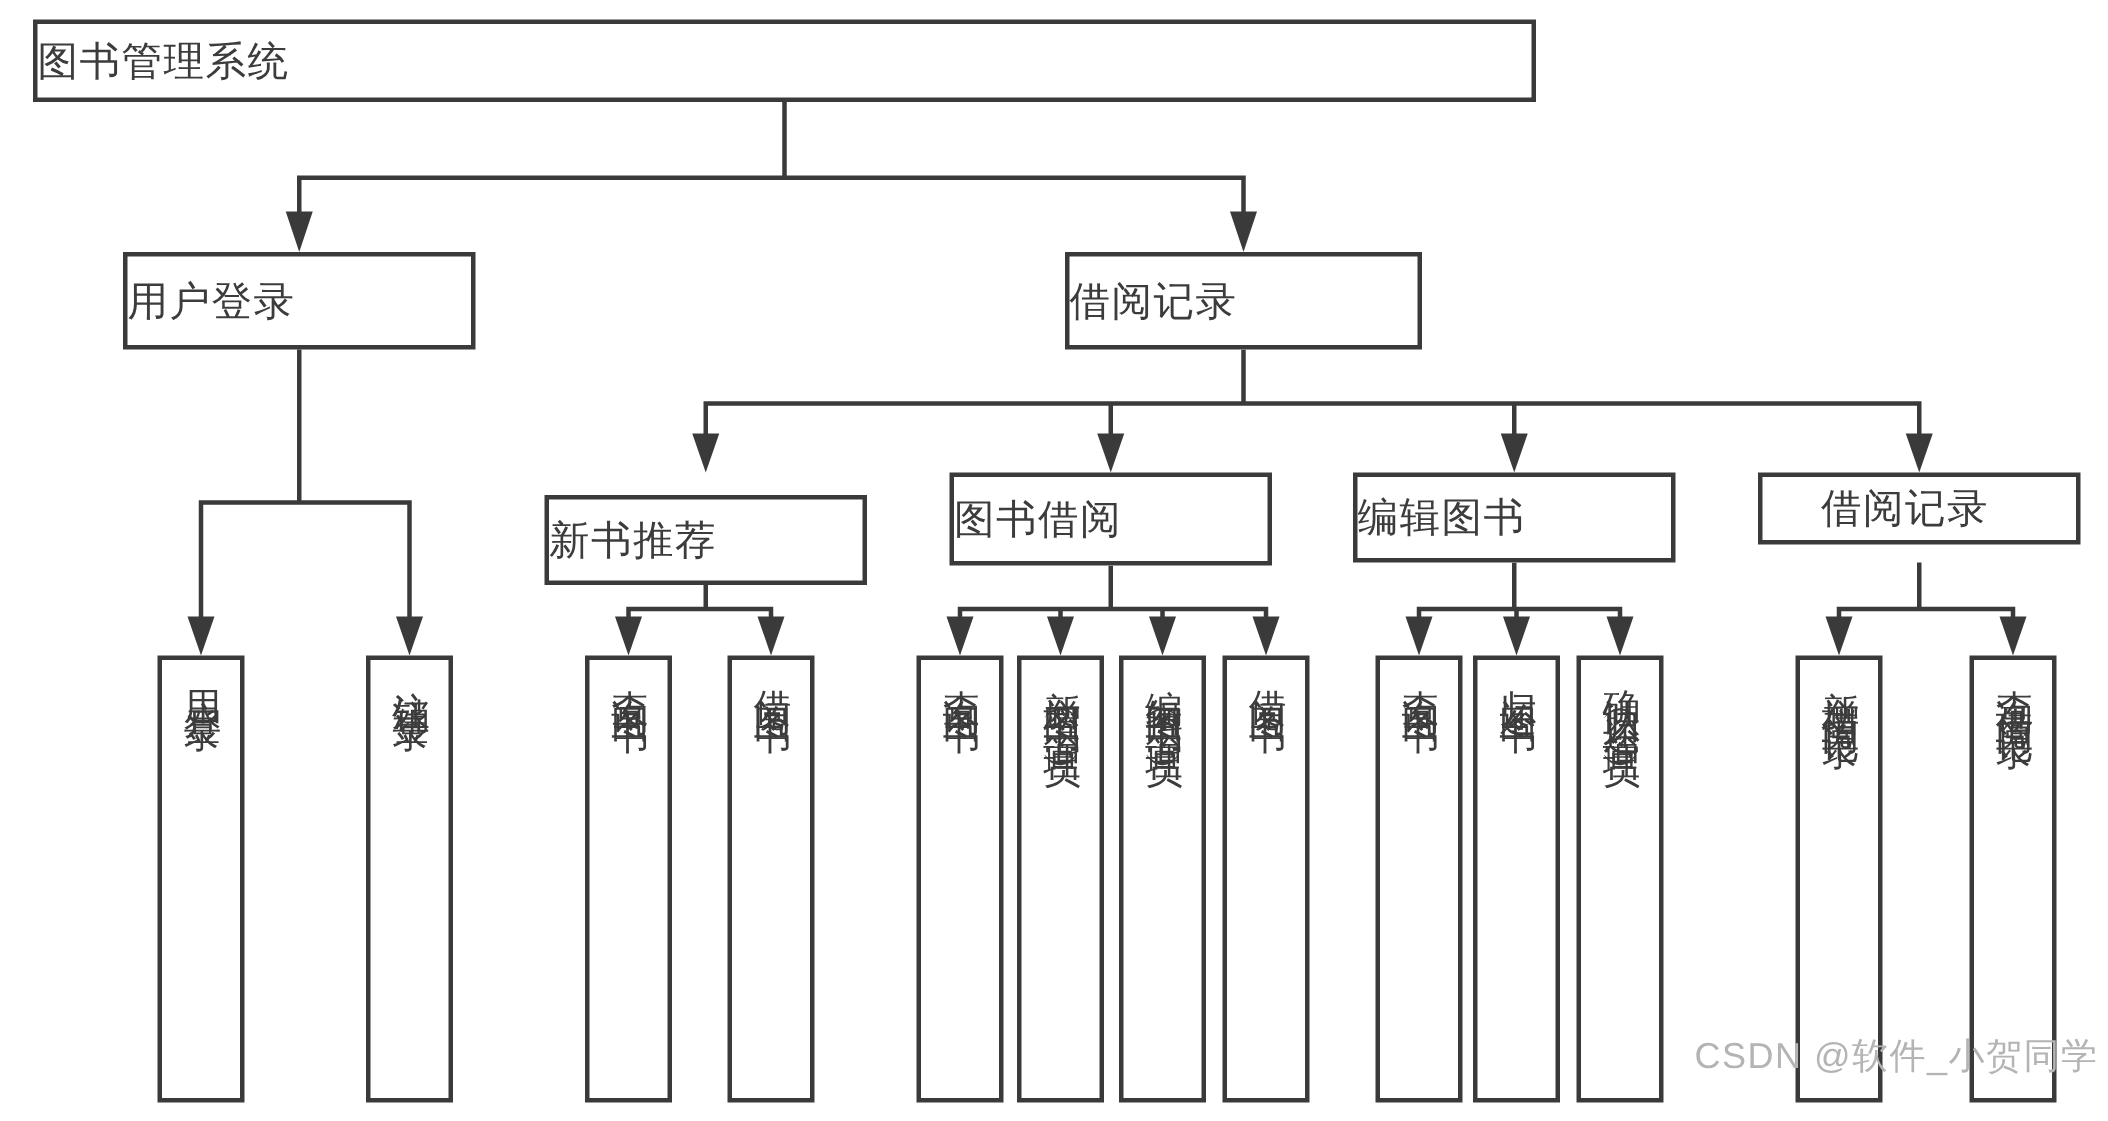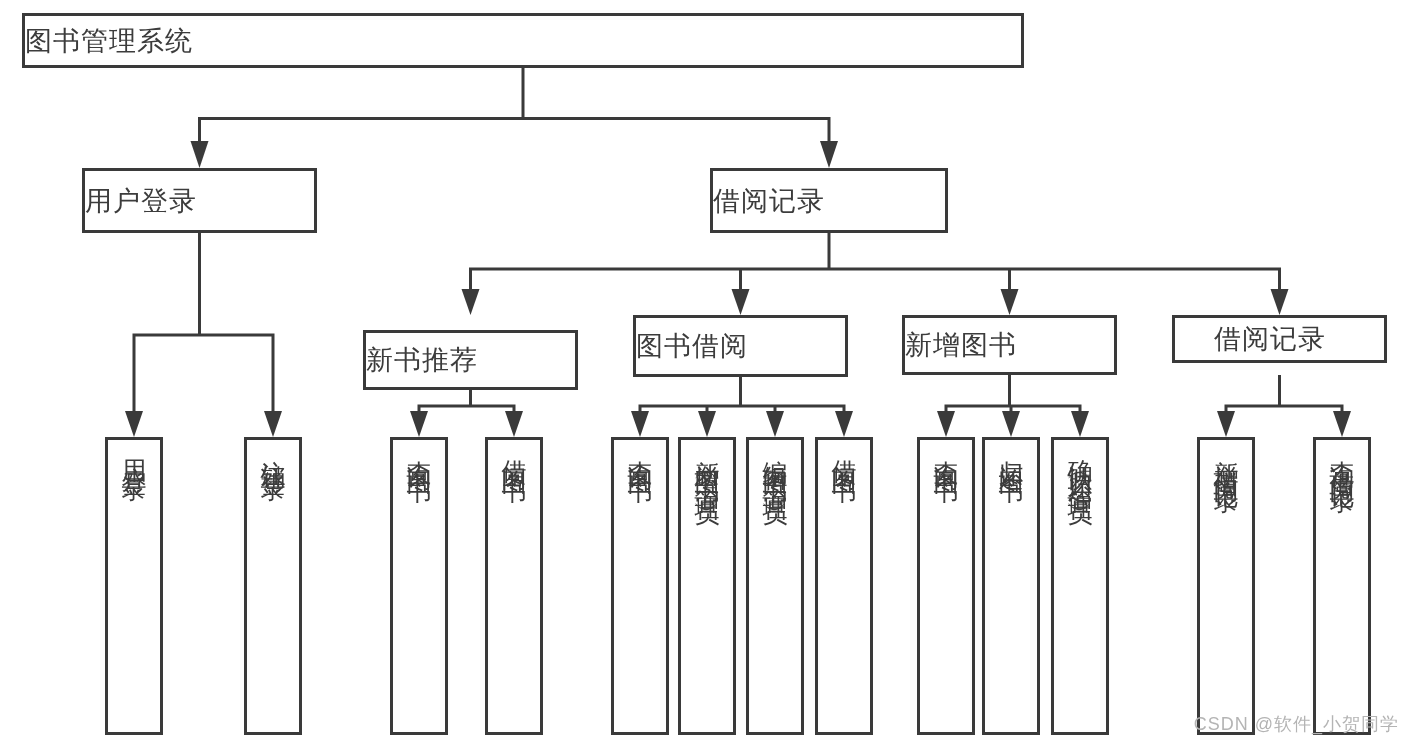--- a/index.html
+++ b/index.html
@@ -21,22 +21,22 @@
     color:var(--text);
     display:flex;align-items:center;justify-content:flex-start;
   }
   .h-node{font-size:27px;letter-spacing:1px;white-space:nowrap;}
   .v-node{
     writing-mode:vertical-rl;text-orientation:mixed;
     font-size:25px;letter-spacing:6px;line-height:1;
     width:58px;height:298px;top:437px;
   }
   .watermark{
-    position:absolute;top:712px;right:6px;z-index:5;
-    font-size:18px;letter-spacing:1px;color:var(--watermark);
+    position:absolute;top:688px;right:6px;z-index:5;
+    font-size:24px;letter-spacing:1px;color:var(--watermark);
     white-space:nowrap;
   }
 </style>
 </head>
 <body>
 
 <svg class="wires" width="1405" height="747" viewBox="0 0 1405 747" aria-hidden="true">
   <g>
     <path d="M523 68 V119
              M198 118.5 H830.5
@@ -106,21 +106,21 @@
   <span>借阅记录</span>
 </div>
 
 <div class="node h-node" style="left:363px;top:330px;width:215px;height:60px;">
   <span>新书推荐</span>
 </div>
 <div class="node h-node" style="left:633px;top:315px;width:215px;height:62px;">
   <span>图书借阅</span>
 </div>
 <div class="node h-node" style="left:902px;top:315px;width:215px;height:60px;">
-  <span>新增图书</span>
+  <span>编辑图书</span>
 </div>
 <div class="node h-node" style="left:1172px;top:315px;width:215px;height:48px;padding-left:39px;">
   <span>借阅记录</span>
 </div>
 
 <div class="node v-node" style="left:105px;">
   <span>用户登录</span>
 </div>
 <div class="node v-node" style="left:244px;">
   <span>注销登录</span>

